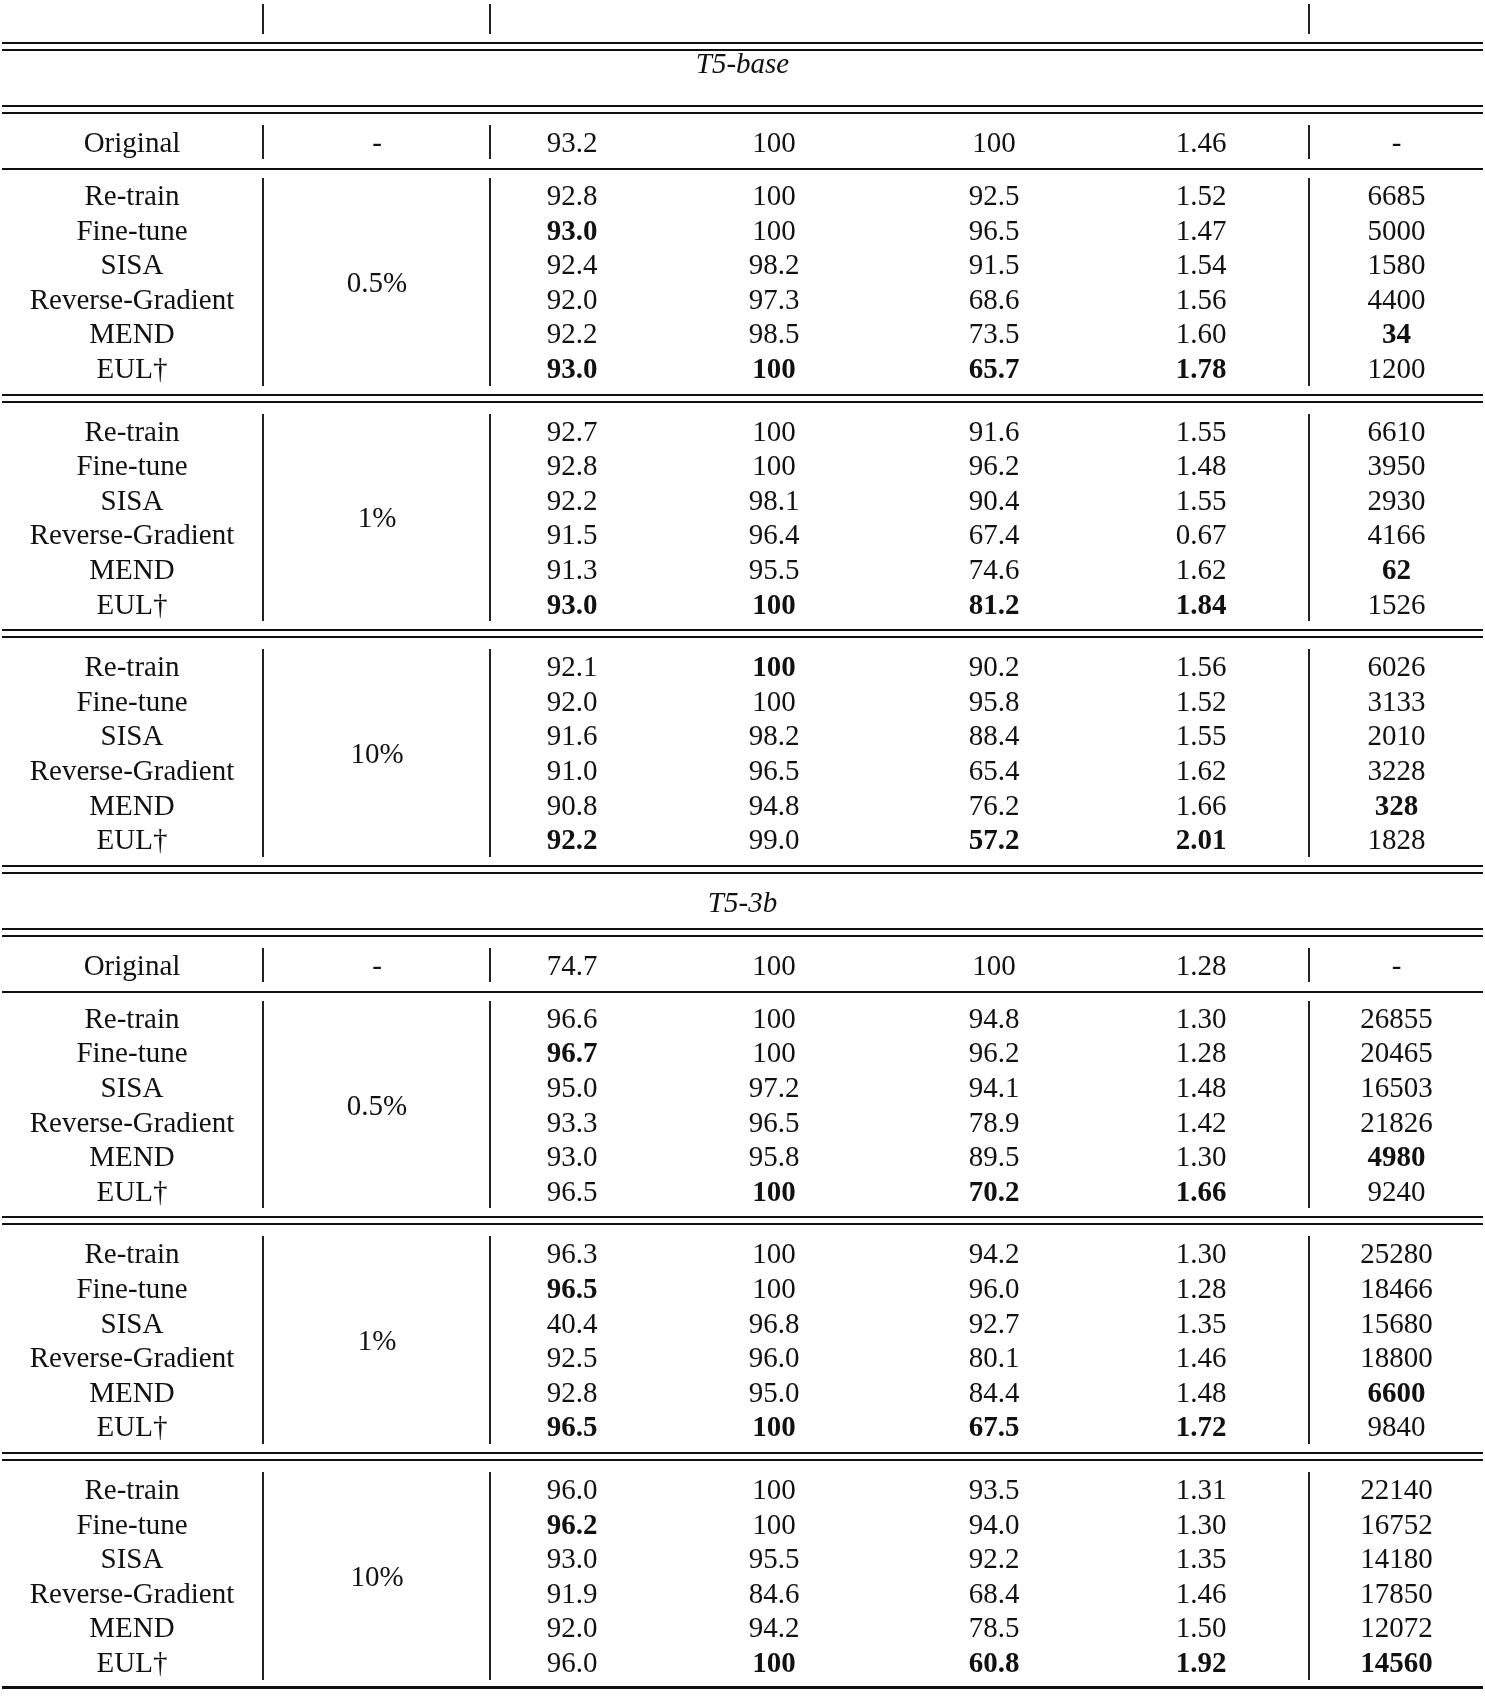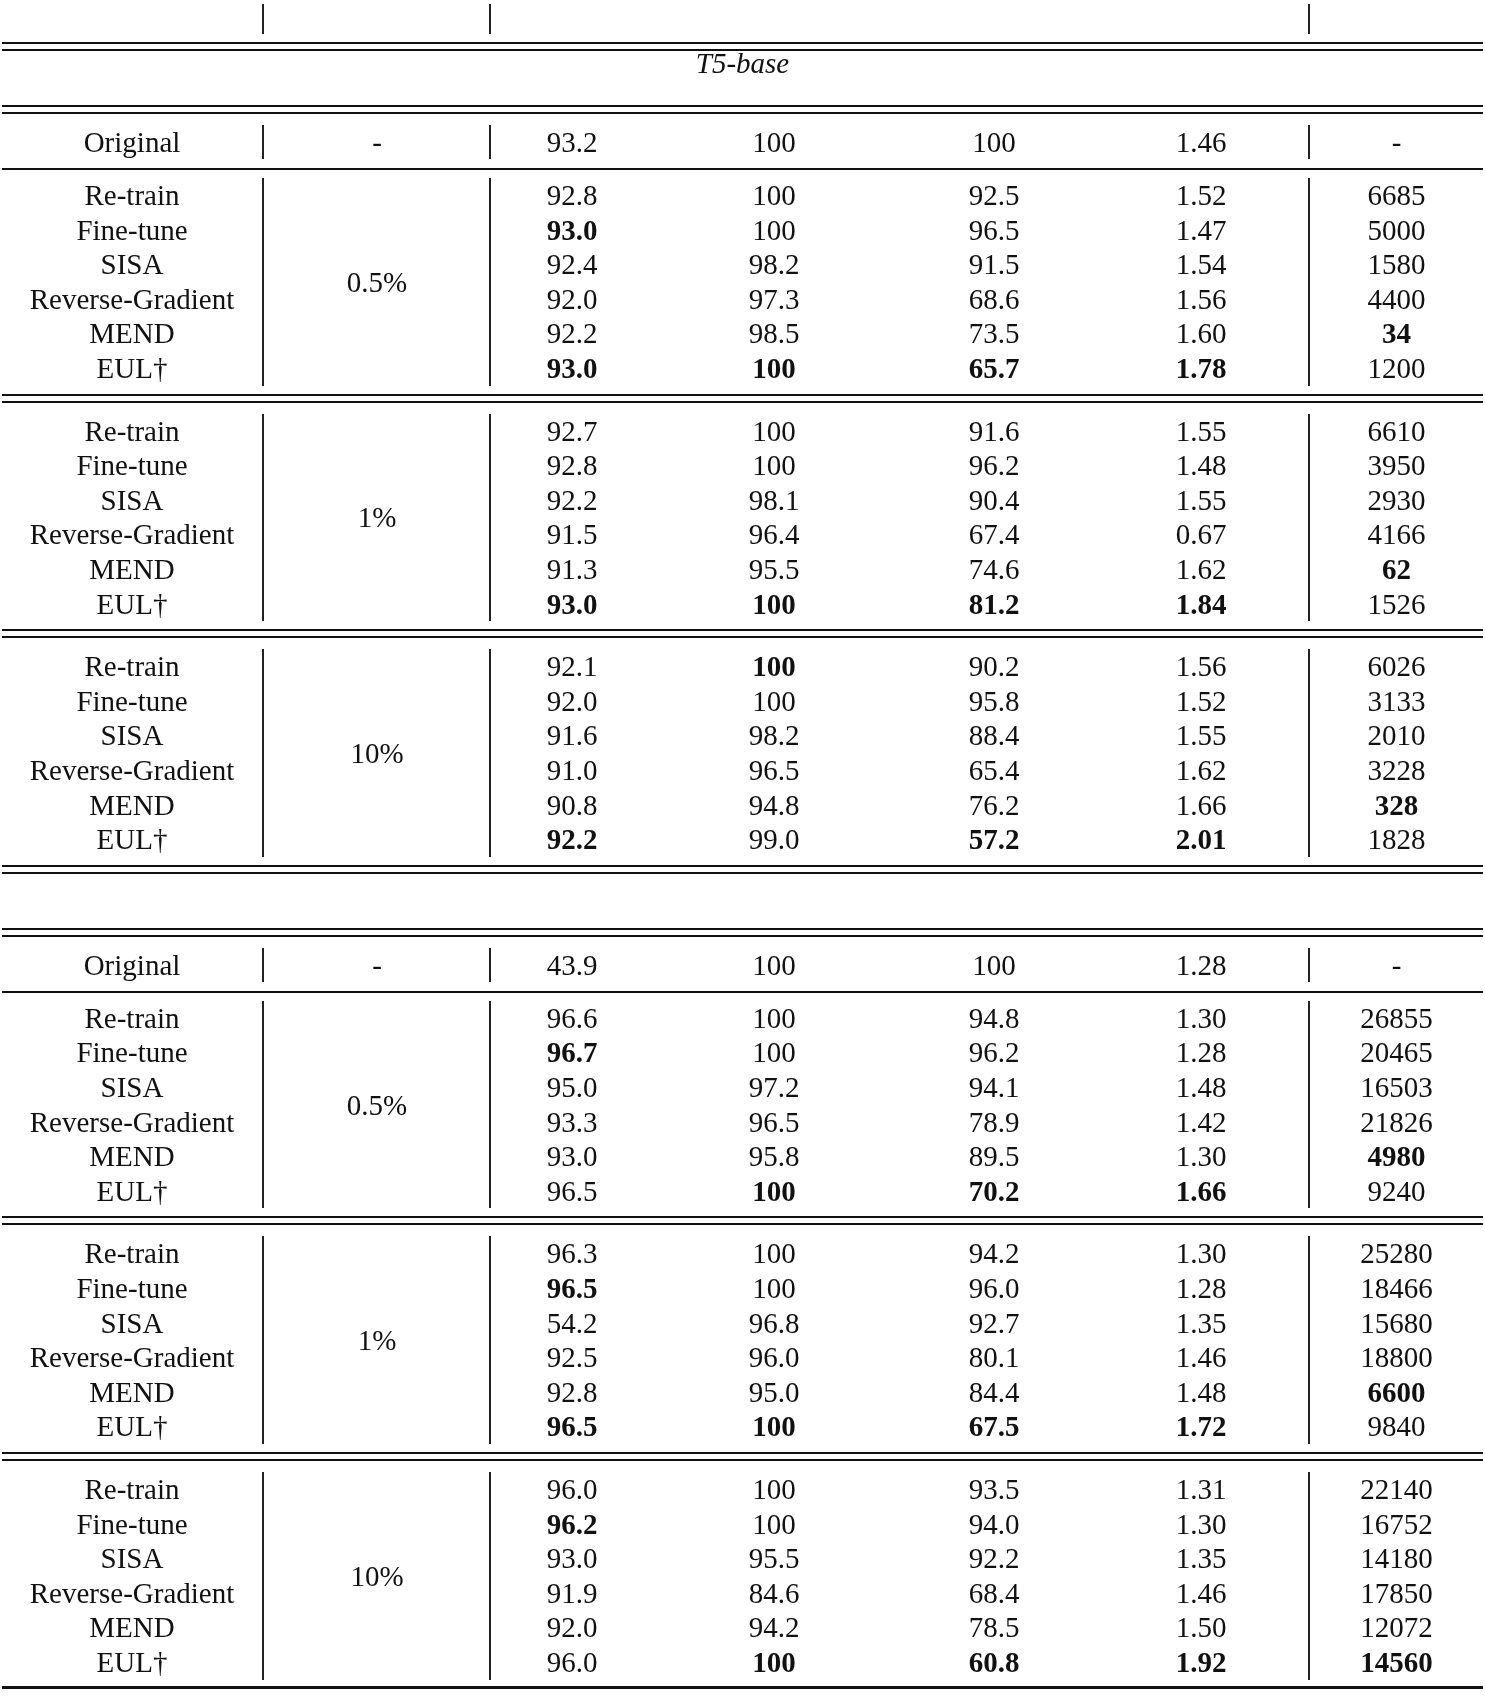--- a/index.html
+++ b/index.html
@@ -202,26 +202,27 @@
       <div class="cell c4 b">57.2</div>
       <div class="cell c5 b">2.01</div>
       <div class="cell c6">1828</div>
     </div>
     <div class="vline" style="left: 262px; top: 649.2px; height: 207.6px;"></div>
     <div class="vline" style="left: 489px; top: 649.2px; height: 207.6px;"></div>
     <div class="vline" style="left: 1308px; top: 649.2px; height: 207.6px;"></div>
     <div class="pct" style="top: 736px;">10%</div>
     <div class="rule" style="top: 864.8px;"></div>
     <div class="rule" style="top: 871.8px;"></div>
+    <div class="section" style="top: 881.8px;">T5-3b</div>
     <div class="rule" style="top: 927.8px;"></div>
     <div class="rule" style="top: 934.8px;"></div>
     <div class="row" style="top: 947.8px;">
       <div class="cell c0">Original</div>
       <div class="cell c1">-</div>
-      <div class="cell c2">43.9</div>
+      <div class="cell c2">74.7</div>
       <div class="cell c3">100</div>
       <div class="cell c4">100</div>
       <div class="cell c5">1.28</div>
       <div class="cell c6">-</div>
     </div>
     <div class="vline" style="left: 262px; top: 947.8px; height: 34px;"></div>
     <div class="vline" style="left: 489px; top: 947.8px; height: 34px;"></div>
     <div class="vline" style="left: 1308px; top: 947.8px; height: 34px;"></div>
     <div class="rule" style="top: 990.8px;"></div>
     <div class="row" style="top: 1000.8px;">
@@ -289,21 +290,21 @@
     <div class="row" style="top: 1271px;">
       <div class="cell c0">Fine-tune</div>
       <div class="cell c2 b">96.5</div>
       <div class="cell c3">100</div>
       <div class="cell c4">96.0</div>
       <div class="cell c5">1.28</div>
       <div class="cell c6">18466</div>
     </div>
     <div class="row" style="top: 1305.6px;">
       <div class="cell c0">SISA</div>
-      <div class="cell c2">54.2</div>
+      <div class="cell c2">40.4</div>
       <div class="cell c3">96.8</div>
       <div class="cell c4">92.7</div>
       <div class="cell c5">1.35</div>
       <div class="cell c6">15680</div>
     </div>
     <div class="row" style="top: 1340.2px;">
       <div class="cell c0">Reverse-Gradient</div>
       <div class="cell c2">92.5</div>
       <div class="cell c3">96.0</div>
       <div class="cell c4">80.1</div>

